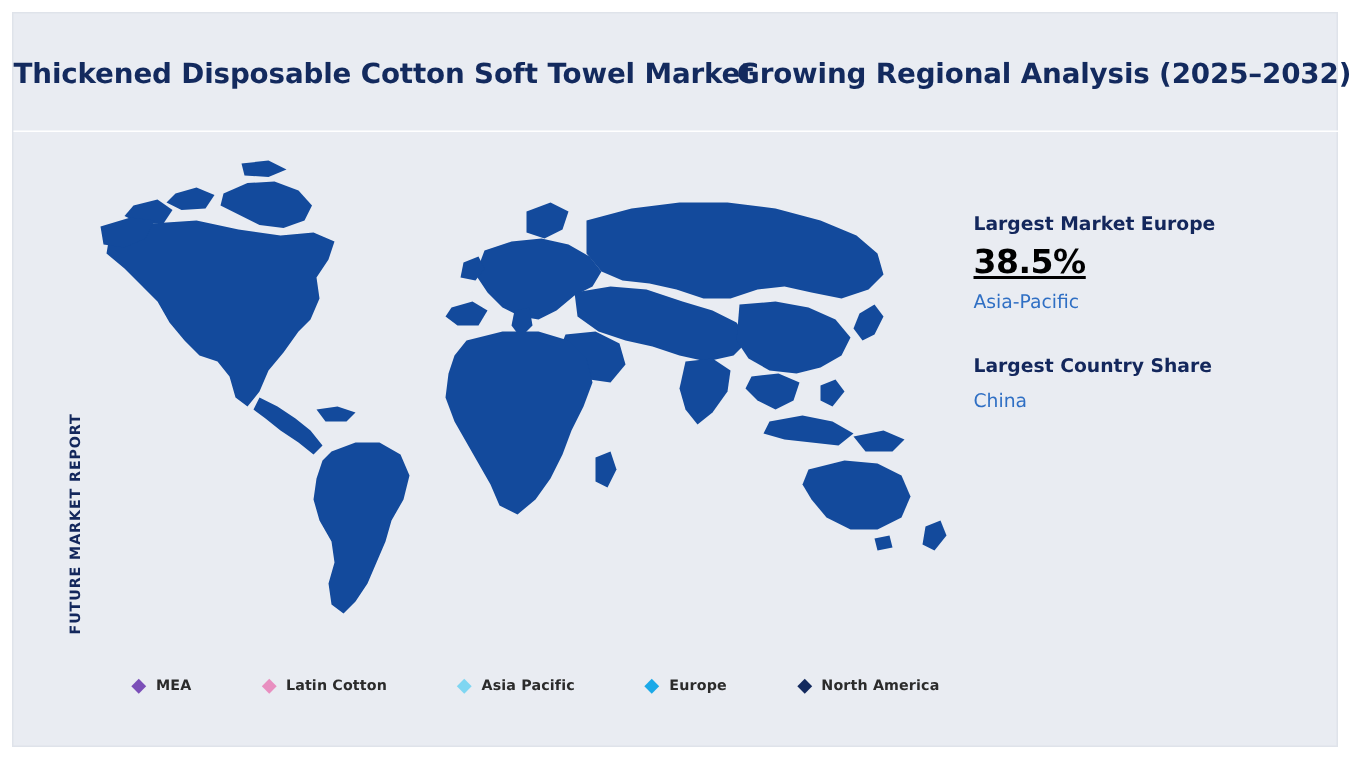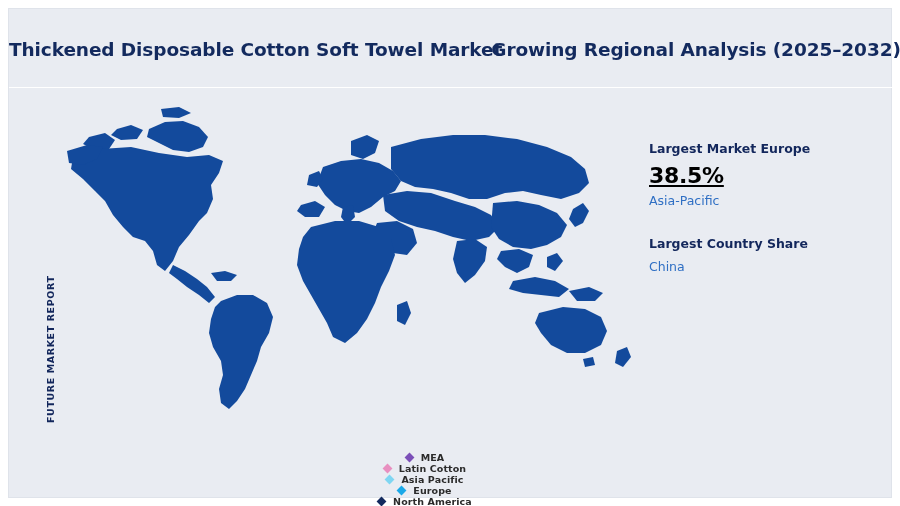--- a/index.html
+++ b/index.html
@@ -98,21 +98,20 @@
     color: #2f6fc4;
     margin-top: 5px;
   }
   
   #legend {
     position: absolute;
     left: 80px; top: 443px;
     width: 720px;
     display: flex;
     align-items: center;
-    flex-direction: column;
   }
   .legend-item {
     display: flex;
     align-items: center;
     margin-right: 48px;
     white-space: nowrap;
   }
   .legend-dot {
     width: 7px; height: 7px;
     margin-right: 8px;

